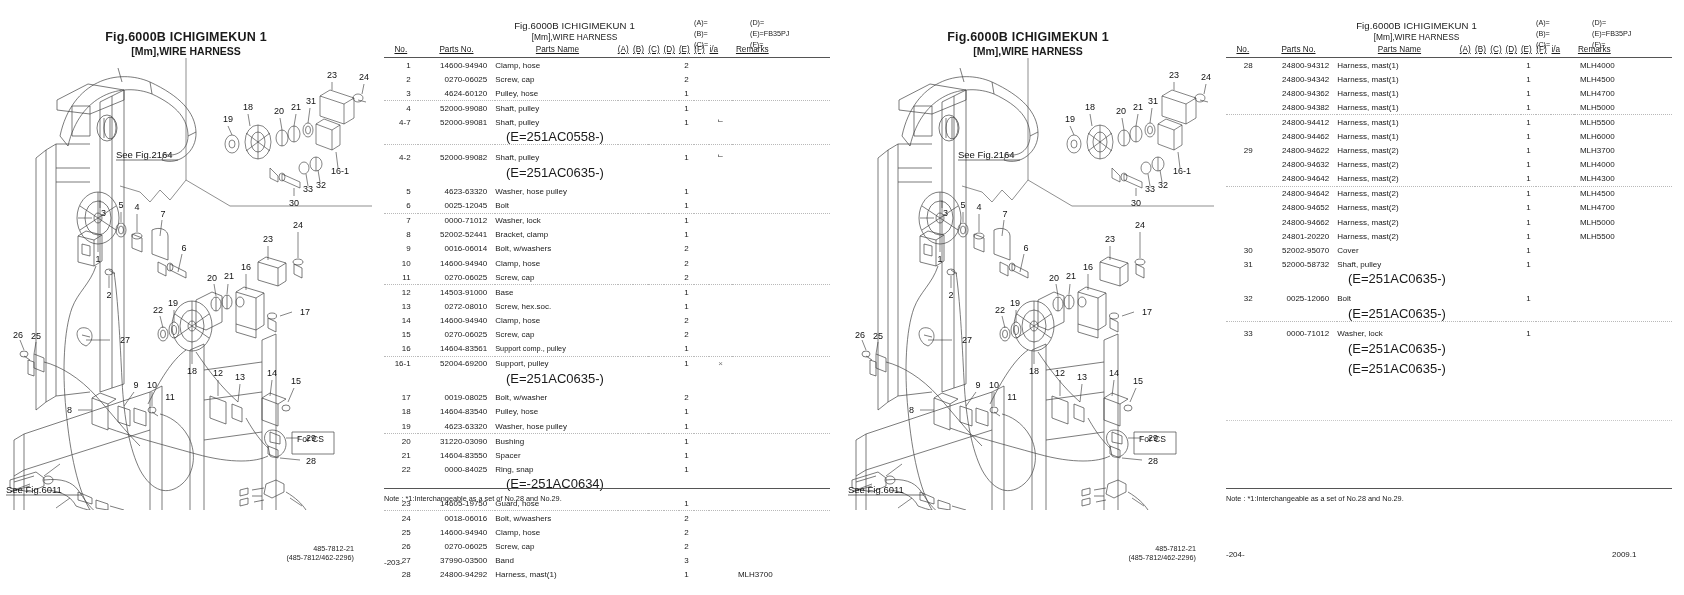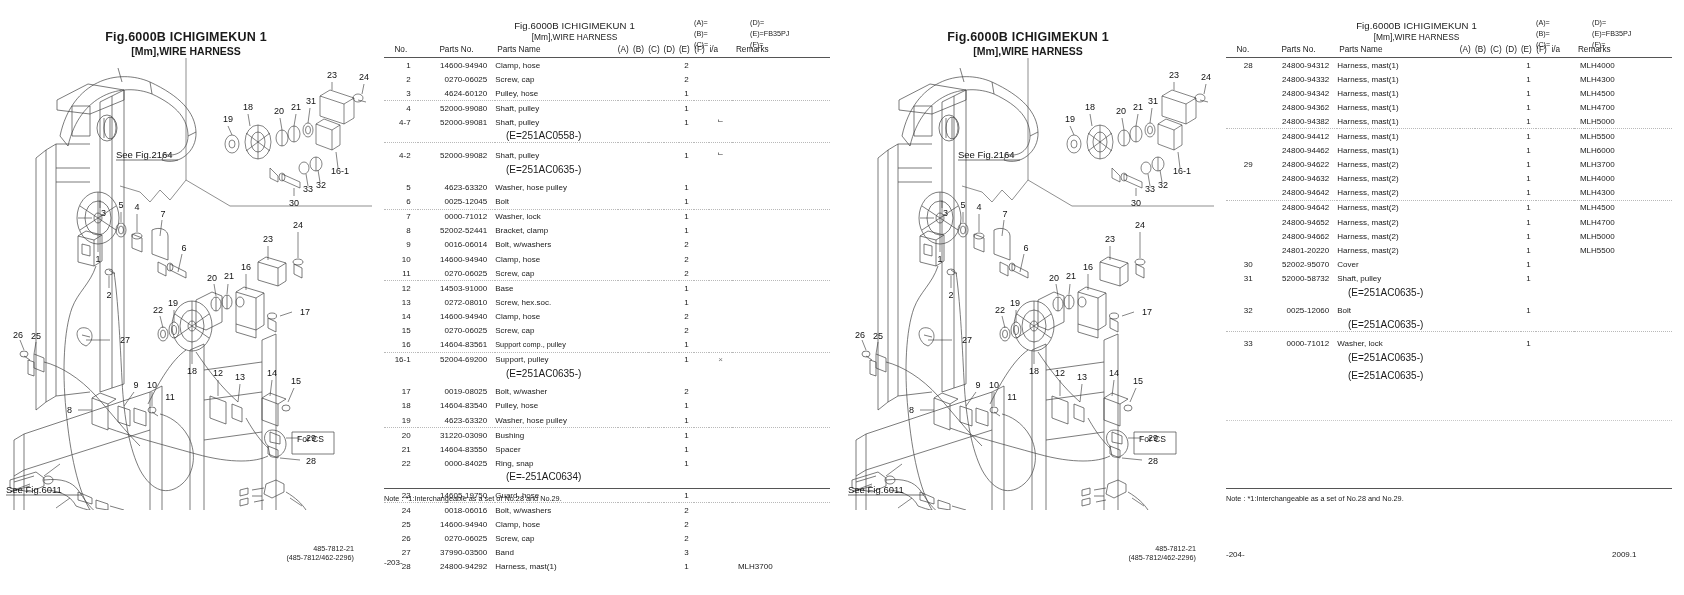--- a/index.html
+++ b/index.html
@@ -22,34 +22,34 @@
 
   
   .tbl-title{position:absolute;left:0;width:405px;text-align:center;top:20px;}
   .tbl-title .t1{font-size:9.6px;letter-spacing:.1px;}
   .tbl-title .t2{font-size:8.4px;margin-top:1px;}
   .legend{position:absolute;top:17px;left:322px;width:150px;font-size:7.2px;line-height:1.55;}
   .legend .lrow{display:flex;}
   .legend .lc{width:56px;white-space:nowrap;}
 
   table.parts{position:absolute;top:45px;left:12px;width:446px;border-collapse:collapse;font-size:8px;}
-  table.parts th{font-weight:normal;font-size:8.2px;padding:0 0 3px 0;text-align:left;white-space:nowrap;}
+  table.parts th{font-weight:normal;font-size:8.2px;padding:0 0 3px 0;text-align:left;white-space:nowrap;text-decoration:underline;}
   table.parts td{padding:0;height:14.1px;vertical-align:middle;white-space:nowrap;}
   .c-no{width:26px;text-align:right;padding-right:7px !important;}
   .c-pn{width:68px;text-align:right;padding-right:8px !important;}
   .c-nm{width:118px;text-align:left;}
   .c-a,.c-b,.c-c,.c-d,.c-e,.c-f{width:15px;text-align:center;}
   .c-ia{width:22px;text-align:center;}
   .c-rm{width:90px;text-align:left;padding-left:6px !important;}
   thead th.c-no{text-align:center;padding-right:0 !important;}
   thead th.c-pn{text-align:center;padding-right:0 !important;}
-  thead th.c-nm{text-align:left;padding-left:2px !important;}
+  thead th.c-nm{text-align:center;padding-left:2px !important;}
   thead th.c-rm{text-align:left;padding-left:4px !important;}
   tr.sep td{border-bottom:1px dotted #b9b9b9;}
-  tr.note-row td{height:13px;font-size:10px;}
+  tr.note-row td{height:13px;font-size:13px;}
   .noteinner{padding-left:122px;white-space:nowrap;}
   tr.gap td{height:5px;}
   .small-nm{font-size:7.3px;}
   .ia-mark{font-size:8px;color:#777;}
   .ia-bracket{display:inline-block;font-size:9px;line-height:6px;color:#333;}
   .tbl-foot-line{position:absolute;left:12px;width:446px;border-top:.8px solid #555;height:0;}
   .note-txt{position:absolute;left:12px;font-size:7.3px;white-space:nowrap;}
   .pageno{position:absolute;font-size:8px;}
   .yearstamp{position:absolute;font-size:8px;}
   .dots-fill{position:absolute;left:12px;width:446px;border-top:1px dotted #c8c8c8;}
@@ -1115,33 +1115,20 @@
               <td class="c-b"></td>
               <td class="c-c"></td>
               <td class="c-d"></td>
               <td class="c-e">1</td>
               <td class="c-f"></td>
               <td class="c-ia"></td>
               <td class="c-rm">MLH4000</td>
             </tr>
             <tr class="">
               <td class="c-no"></td>
-              <td class="c-pn">24800-94332</td>
-              <td class="c-nm">Harness, mast(1)</td>
-              <td class="c-a"></td>
-              <td class="c-b"></td>
-              <td class="c-c"></td>
-              <td class="c-d"></td>
-              <td class="c-e">1</td>
-              <td class="c-f"></td>
-              <td class="c-ia"></td>
-              <td class="c-rm">MLH4300</td>
-            </tr>
-            <tr class="">
-              <td class="c-no"></td>
               <td class="c-pn">24800-94342</td>
               <td class="c-nm">Harness, mast(1)</td>
               <td class="c-a"></td>
               <td class="c-b"></td>
               <td class="c-c"></td>
               <td class="c-d"></td>
               <td class="c-e">1</td>
               <td class="c-f"></td>
               <td class="c-ia"></td>
               <td class="c-rm">MLH4500</td>

